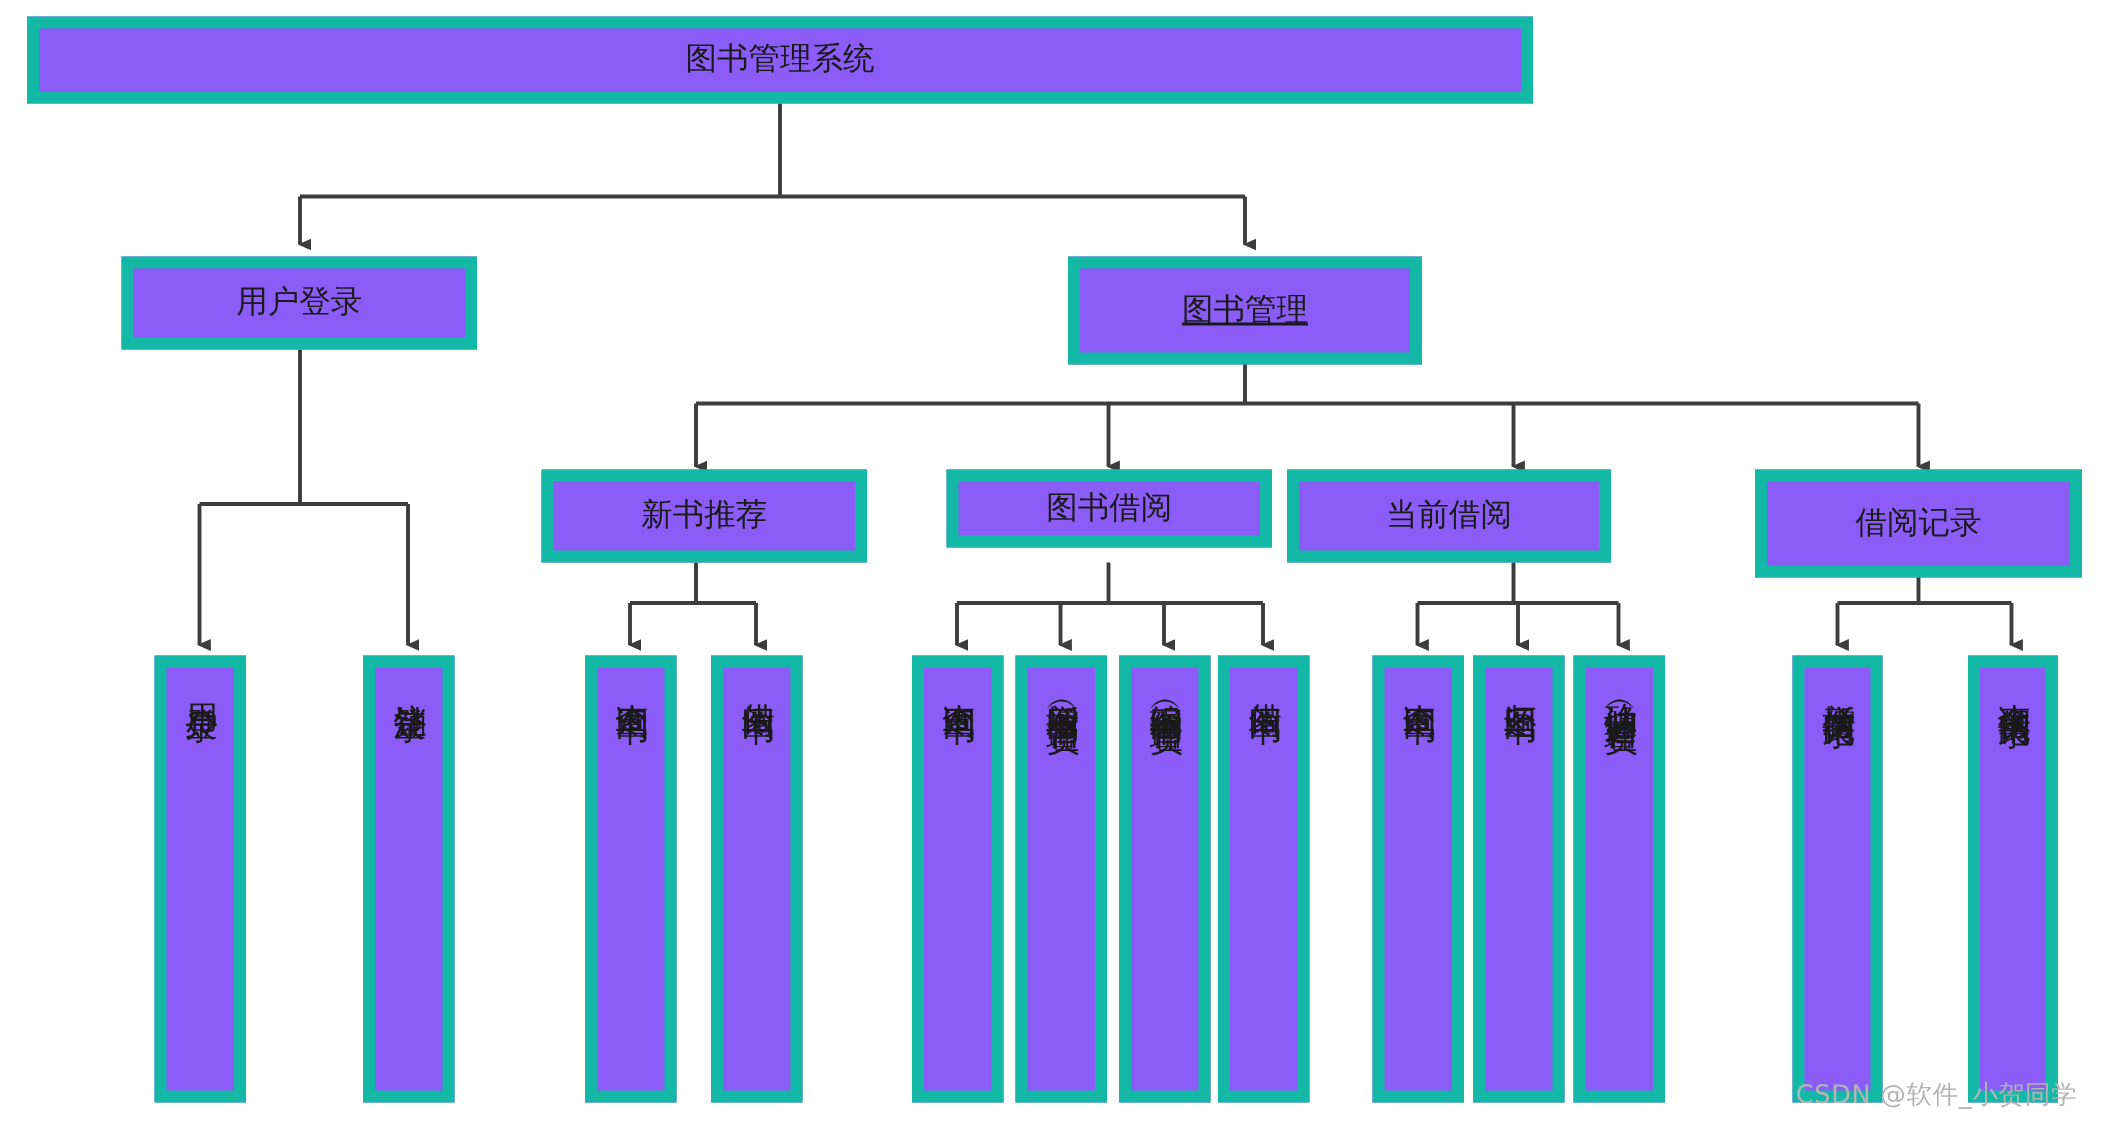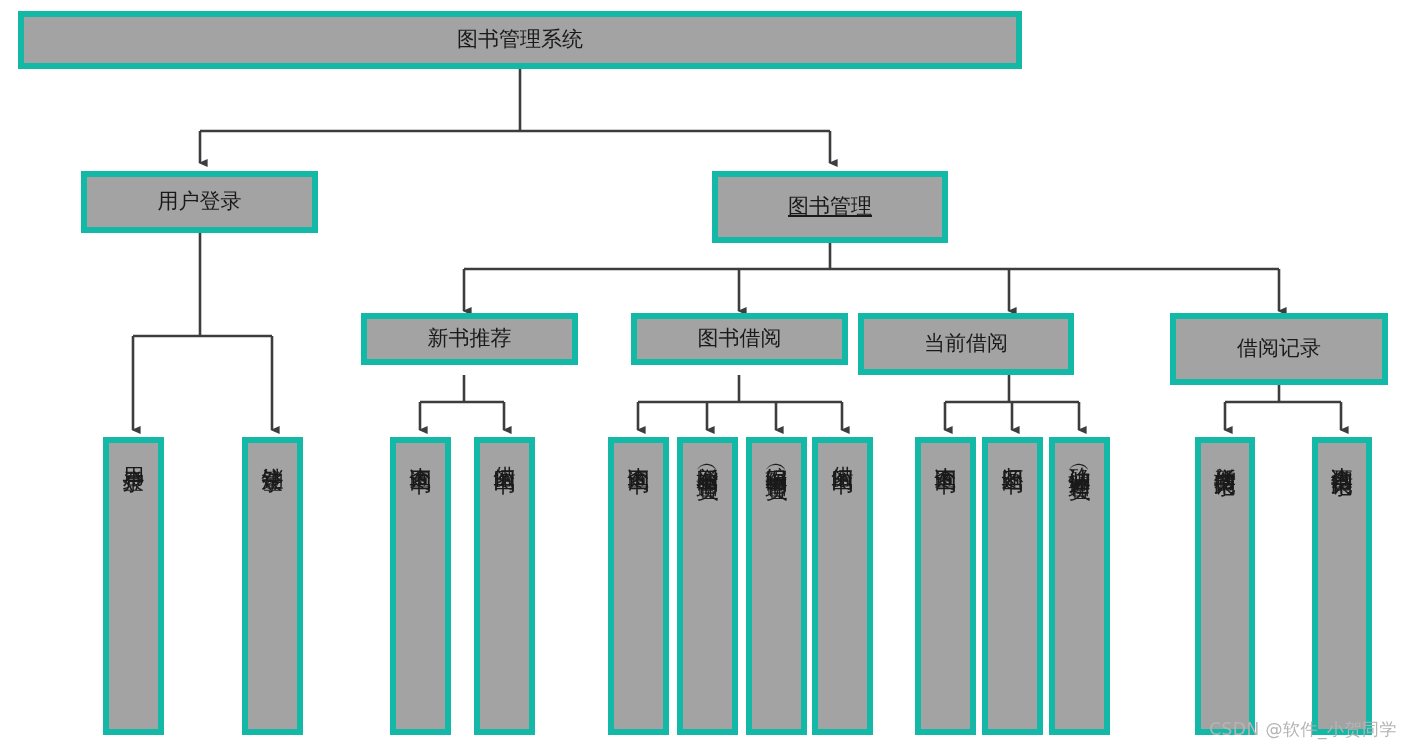--- a/index.html
+++ b/index.html
@@ -21,22 +21,22 @@
     position: absolute;
     left: 0;
     top: 0;
     width: 1405px;
     height: 747px;
     pointer-events: none;
   }
   .node {
     position: absolute;
     box-sizing: border-box;
-    border: 6px solid #14b8a6;
-    background: #a3a3a3;
+    border: 8px solid #14b8a6;
+    background: #8b5cf6;
     display: flex;
     align-items: center;
     justify-content: center;
     color: #1a1a1a;
     z-index: 2;
   }
   .node-label {
     display: block;
     text-align: center;
     line-height: 1.12;
@@ -53,21 +53,21 @@
   .node.vertical .node-label {
     writing-mode: vertical-rl;
     text-orientation: upright;
     font-size: 22px;
     letter-spacing: 2px;
     line-height: 1;
     white-space: nowrap;
   }
   #watermark {
     position: absolute;
-    right: 8px;
+    right: 20px;
     bottom: 6px;
     font-size: 17px;
     color: #b4b4b4;
     letter-spacing: 0.5px;
     z-index: 3;
     white-space: nowrap;
   }
 </style>
 </head>
 <body>
@@ -128,21 +128,21 @@
     <span class="node-label">图书管理系统</span>
   </div>
 
   <div class="node horizontal" style="left:81px; top:171px; width:237px; height:62px;">
     <span class="node-label">用户登录</span>
   </div>
   <div class="node horizontal" style="left:712px; top:171px; width:236px; height:72px;text-decoration:underline;">
     <span class="node-label">图书管理</span>
   </div>
 
-  <div class="node horizontal" style="left:361px; top:313px; width:217px; height:52px;">
+  <div class="node horizontal" style="left:361px; top:313px; width:217px; height:62px;">
     <span class="node-label">新书推荐</span>
   </div>
   <div class="node horizontal" style="left:631px; top:313px; width:217px; height:52px;">
     <span class="node-label">图书借阅</span>
   </div>
   <div class="node horizontal" style="left:858px; top:313px; width:216px; height:62px;">
     <span class="node-label">当前借阅</span>
   </div>
   <div class="node horizontal" style="left:1170px; top:313px; width:218px; height:72px;">
     <span class="node-label">借阅记录</span>

